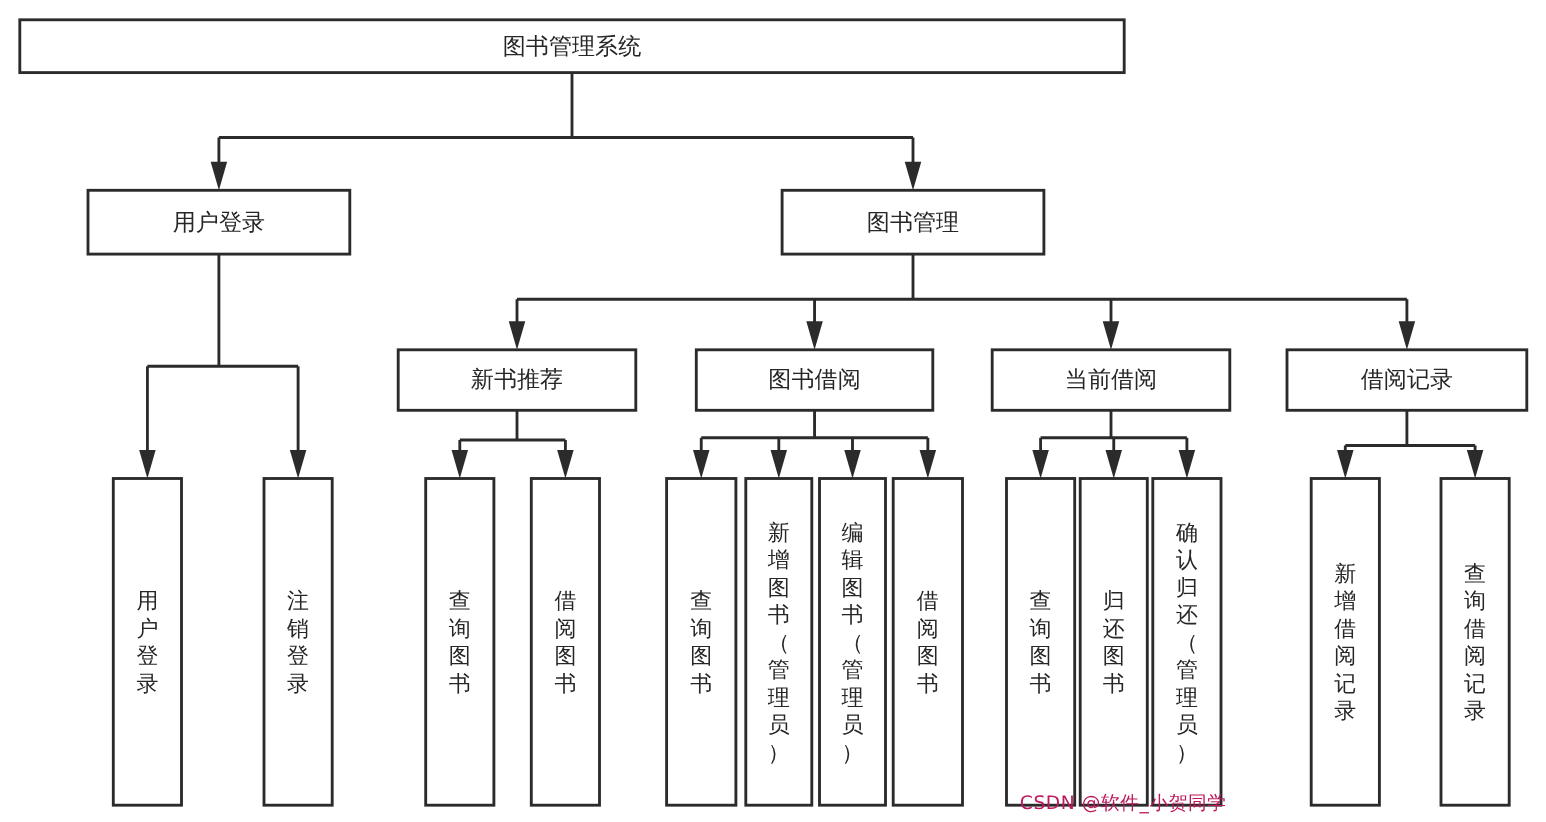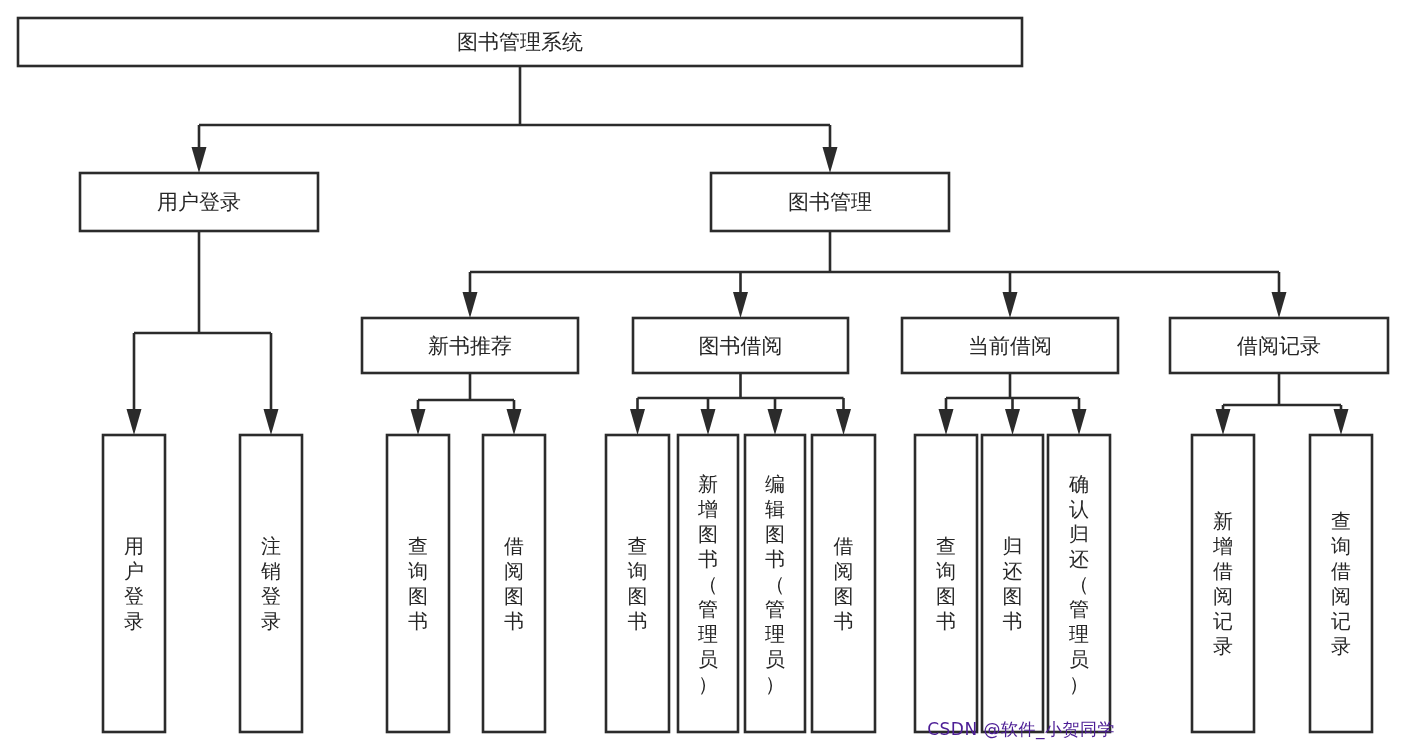--- a/index.html
+++ b/index.html
@@ -54,21 +54,21 @@
   }
   .arrow-head {
     fill: #2b2b2b;
     stroke: none;
   }
   .watermark {
     position: absolute;
     right: 12px;
     bottom: 6px;
     font-size: 17px;
-    color: #4c1d95;
+    color: #be185d;
     font-family: "DejaVu Sans", "Liberation Sans", sans-serif;
     white-space: nowrap;
     letter-spacing: 0.5px;
     pointer-events: none;
   }
 </style>
 </head>
 <body>
 
 <div id="diagram-root">

